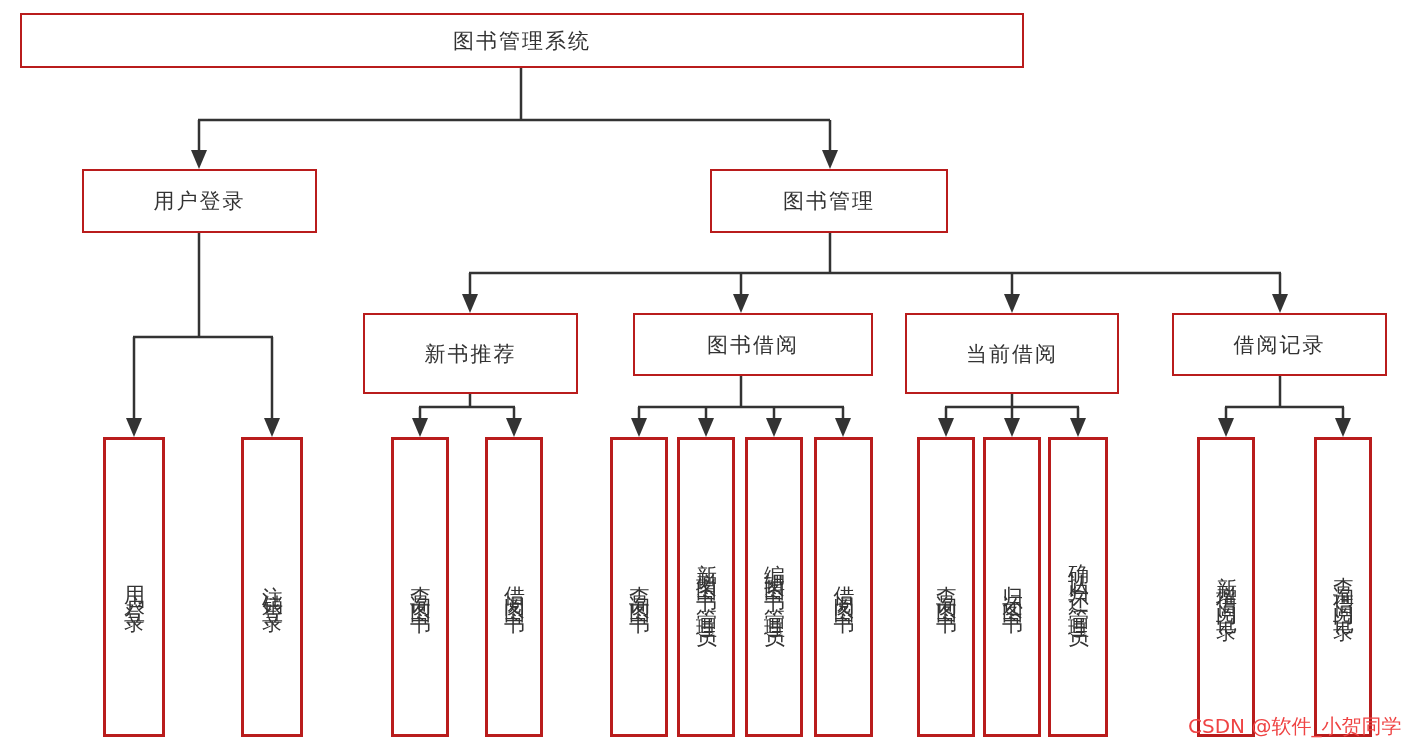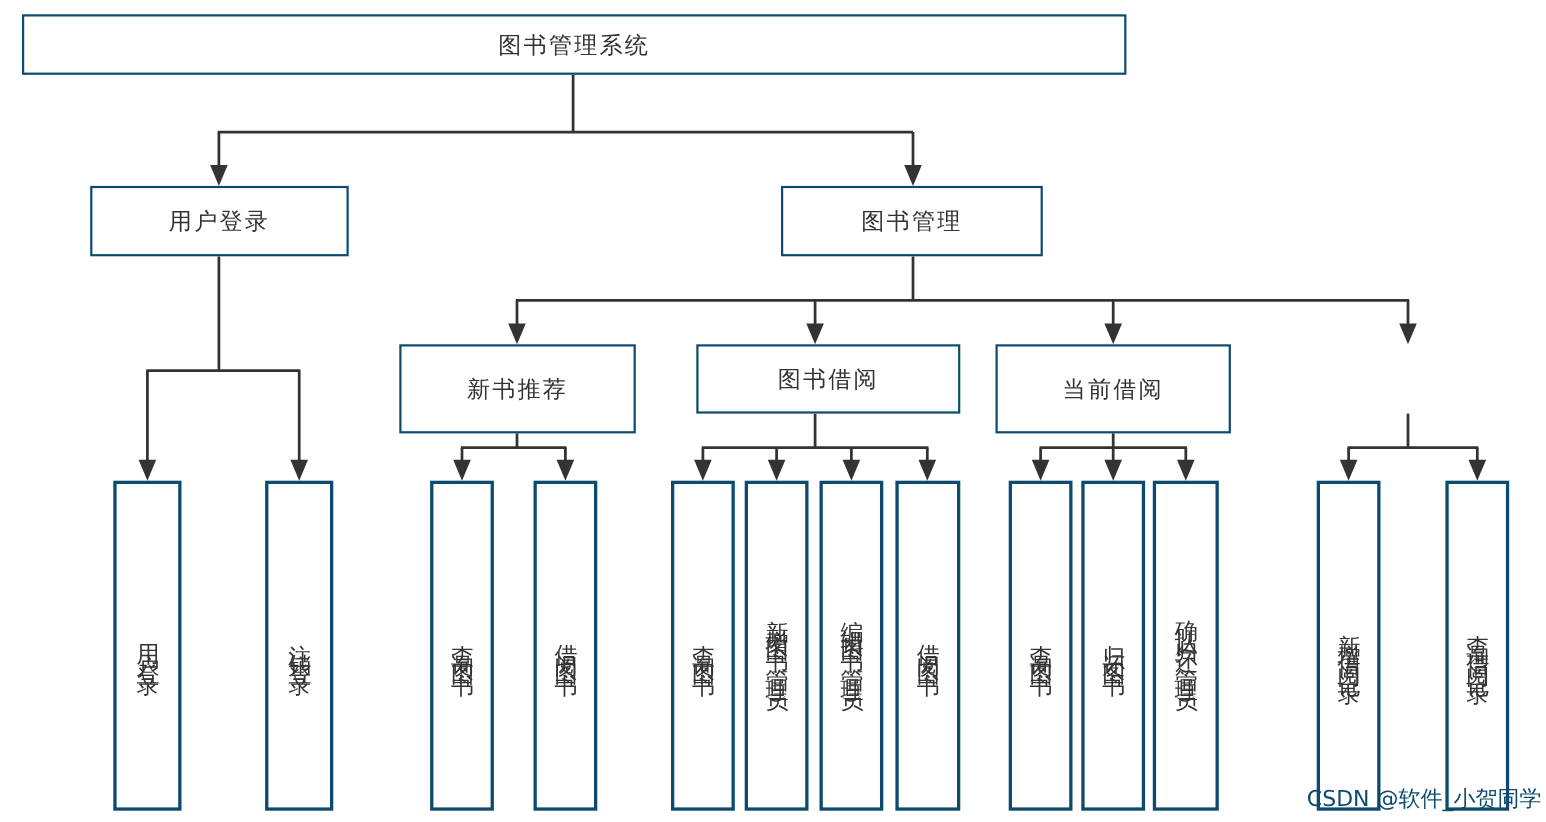--- a/index.html
+++ b/index.html
@@ -26,21 +26,21 @@
     stroke-width: 2.5;
   }
   .connectors polygon {
     fill: #333333;
     stroke: none;
   }
   .node {
     position: absolute;
     box-sizing: border-box;
     background: #ffffff;
-    border: 2px solid #0c4a6e;
+    border: 2px solid #b91c1c;
     display: flex;
     align-items: center;
     justify-content: center;
     color: #333333;
     z-index: 2;
   }
   .node.h {
     font-size: 21px;
     letter-spacing: 2px;
     white-space: nowrap;
@@ -136,34 +136,35 @@
   </svg>
 
   <div class="node h root-box" style="left:20px; top:13px; width:1004px; height:55px;">图书管理系统</div>
 
   <div class="node h" style="left:82px; top:169px; width:235px; height:64px;">用户登录</div>
   <div class="node h" style="left:710px; top:169px; width:238px; height:64px;">图书管理</div>
 
   <div class="node h" style="left:363px; top:313px; width:215px; height:81px;">新书推荐</div>
   <div class="node h" style="left:633px; top:313px; width:240px; height:63px;">图书借阅</div>
   <div class="node h" style="left:905px; top:313px; width:214px; height:81px;">当前借阅</div>
+  <div class="node h" style="left:1172px; top:313px; width:215px; height:63px;">借阅记录</div>
 
   <div class="node leaf" style="left:103px; top:437px; width:62px; height:300px;">用户登录</div>
   <div class="node leaf" style="left:241px; top:437px; width:62px; height:300px;">注销登录</div>
 
   <div class="node leaf" style="left:391px; top:437px; width:58px; height:300px;">查询图书</div>
   <div class="node leaf" style="left:485px; top:437px; width:58px; height:300px;">借阅图书</div>
 
   <div class="node leaf" style="left:610px; top:437px; width:58px; height:300px;">查询图书</div>
   <div class="node leaf" style="left:677px; top:437px; width:58px; height:300px;">新增图书（管理员）</div>
   <div class="node leaf" style="left:745px; top:437px; width:58px; height:300px;">编辑图书（管理员）</div>
   <div class="node leaf" style="left:814px; top:437px; width:59px; height:300px;">借阅图书</div>
 
   <div class="node leaf" style="left:917px; top:437px; width:58px; height:300px;">查询图书</div>
   <div class="node leaf" style="left:983px; top:437px; width:58px; height:300px;">归还图书</div>
   <div class="node leaf" style="left:1048px; top:437px; width:60px; height:300px;">确认归还（管理员）</div>
 
   <div class="node leaf" style="left:1197px; top:437px; width:58px; height:300px;">新增借阅记录</div>
   <div class="node leaf" style="left:1314px; top:437px; width:58px; height:300px;">查询借阅记录</div>
 
-  <div class="watermark" style="color: #0c4a6e;">CSDN @软件_小贺同学</div>
+  <div class="watermark" style="color: #ef4444;">CSDN @软件_小贺同学</div>
 
 </div>
 
 </body></html>

